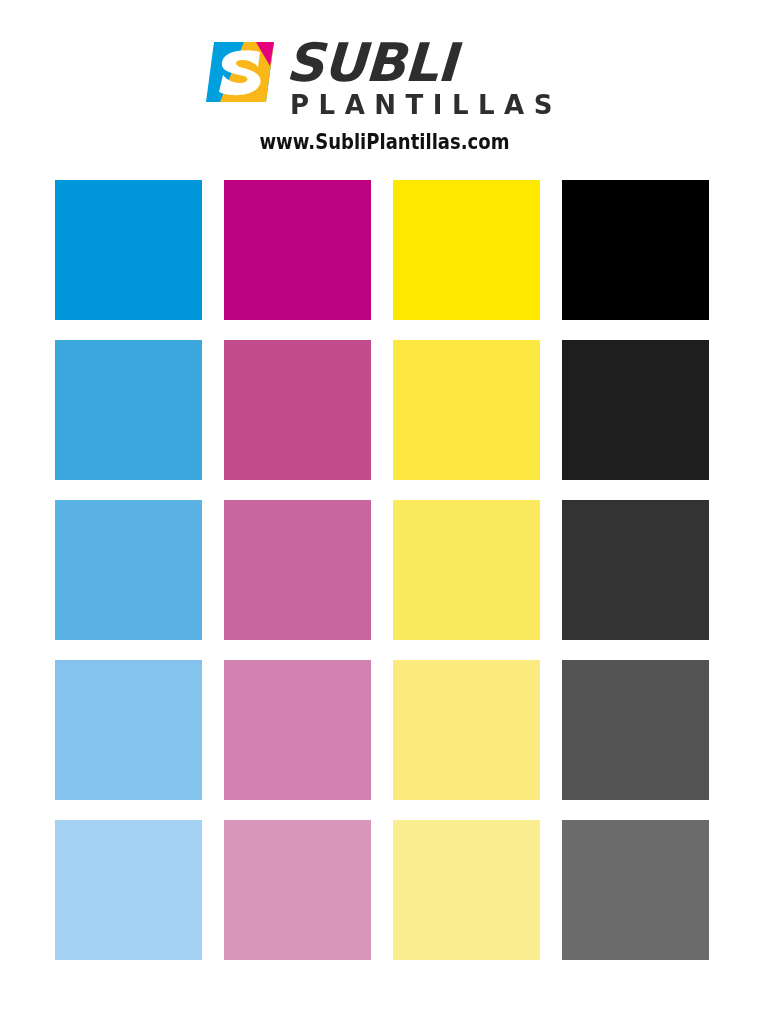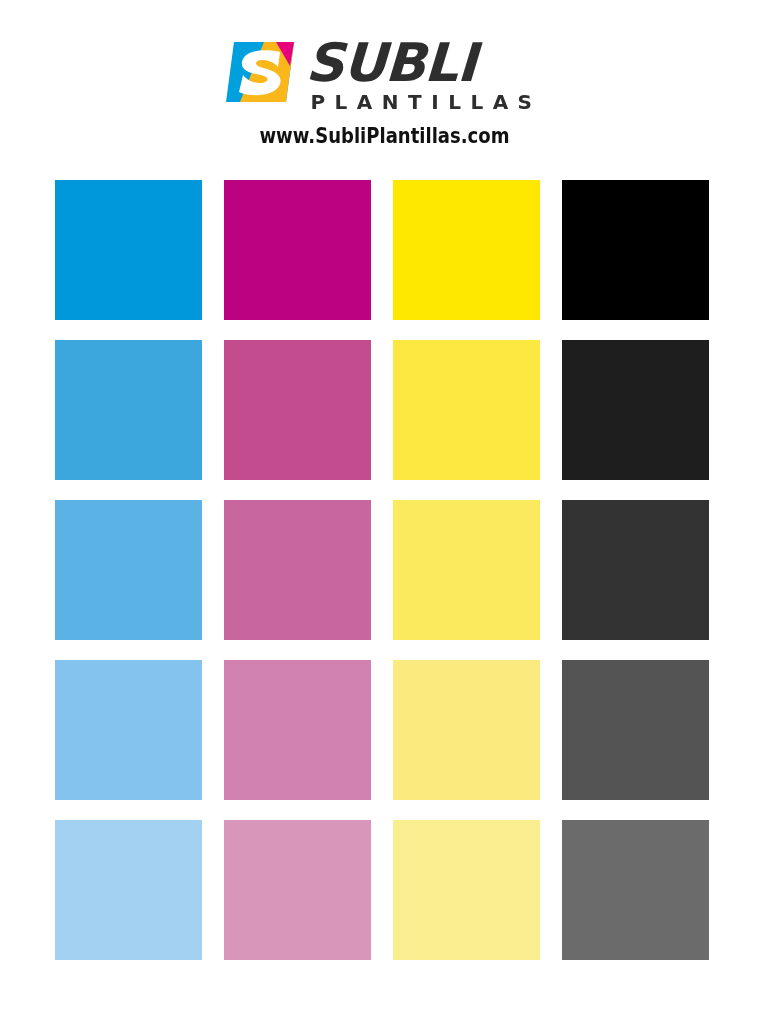--- a/index.html
+++ b/index.html
@@ -71,21 +71,21 @@
     font-weight: 700;
     font-style: italic;
     letter-spacing: -1px;
     color: #2e2e2e;
     transform: skewX(-6deg);
     transform-origin: left bottom;
     white-space: nowrap;
   }
   .wm-plantillas {
     font-family: "DejaVu Sans", sans-serif;
-    font-size: 20px;
+    font-size: 26px;
     font-weight: 700;
     letter-spacing: 9.5px;
     color: #2e2e2e;
     margin-top: 2px;
     margin-left: 2px;
     white-space: nowrap;
   }
   .site-url {
     font-family: "DejaVu Sans", sans-serif;
     font-size: 22px;

